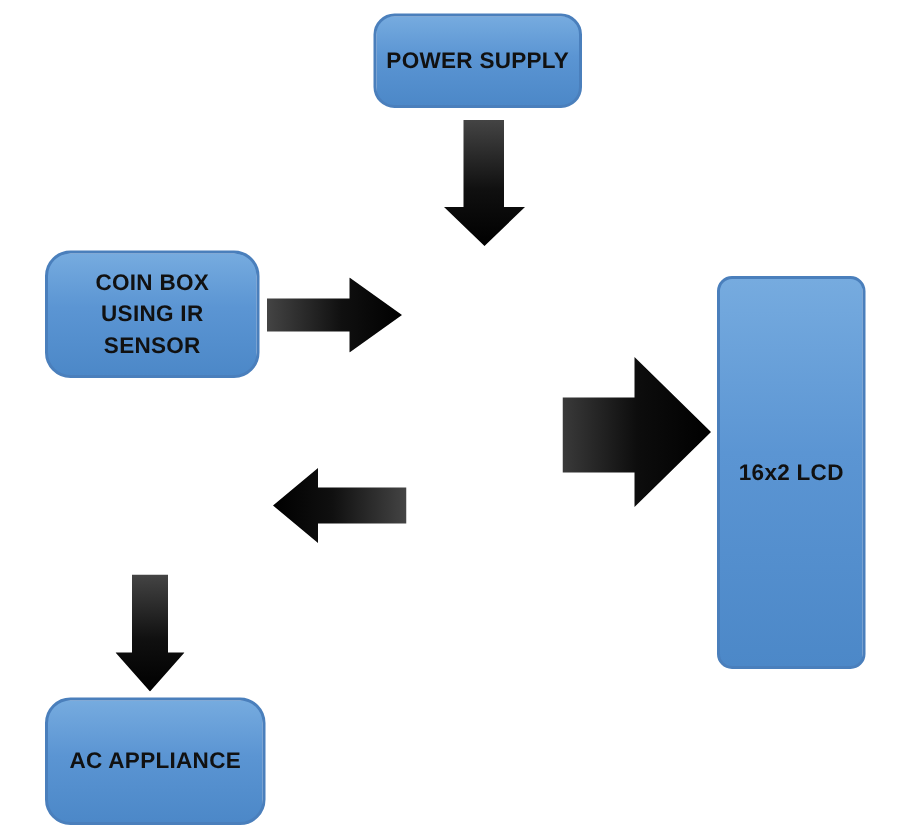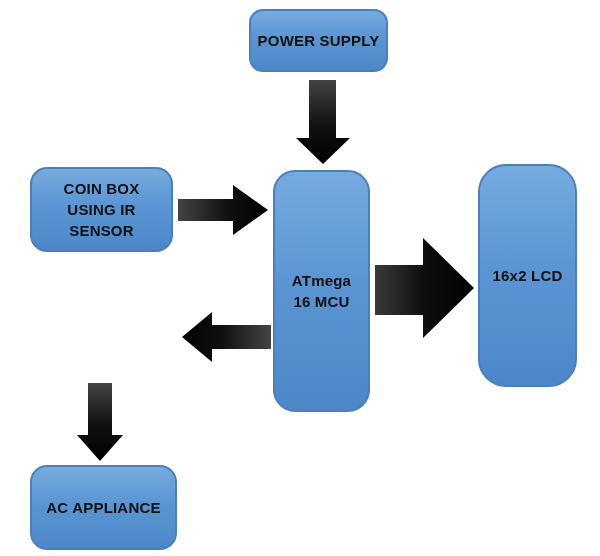--- a/index.html
+++ b/index.html
@@ -30,21 +30,21 @@
     font-size: 15px;
     line-height: 21px;
     letter-spacing: 0.2px;
   }
   .node .line { white-space: nowrap; }
 
   
   .n-power   { left: 249px; top: 9px;   width: 139px; height: 63px;  border-radius: 14px; }
   .n-coinbox { left: 30px;  top: 167px; width: 143px; height: 85px;  border-radius: 17px; }
   .n-mcu     { left: 273px; top: 170px; width: 97px;  height: 242px; border-radius: 22px; }
-  .n-lcd     { left: 478px; top: 164px; width: 99px;  height: 223px; border-radius: 28px; }
+  .n-lcd     { left: 478px; top: 184px; width: 99px;  height: 262px; border-radius: 10px; }
   .n-relay   { left: 30px;  top: 295px; width: 147px; height: 82px;  border-radius: 17px; }
   .n-ac      { left: 30px;  top: 465px; width: 147px; height: 85px;  border-radius: 17px; }
 
   .arrow { position: absolute; }
   .a-power-mcu { left: 296px; top: 80px;  }
   .a-coin-mcu  { left: 178px; top: 185px; }
   .a-mcu-lcd   { left: 375px; top: 238px; }
   .a-mcu-relay { left: 182px; top: 312px; }
   .a-relay-ac  { left: 77px;  top: 383px; }
 </style>
@@ -56,24 +56,20 @@
   <div class="node n-power">
     <span class="line">POWER SUPPLY</span>
   </div>
 
   <div class="node n-coinbox">
     <span class="line">COIN BOX</span>
     <span class="line">USING IR</span>
     <span class="line">SENSOR</span>
   </div>
 
-  <div class="node n-mcu">
-    <span class="line">ATmega</span>
-    <span class="line">16 MCU</span>
-  </div>
 
   <div class="node n-lcd">
     <span class="line">16x2 LCD</span>
   </div>
 
 
   <div class="node n-ac">
     <span class="line">AC APPLIANCE</span>
   </div>
 

